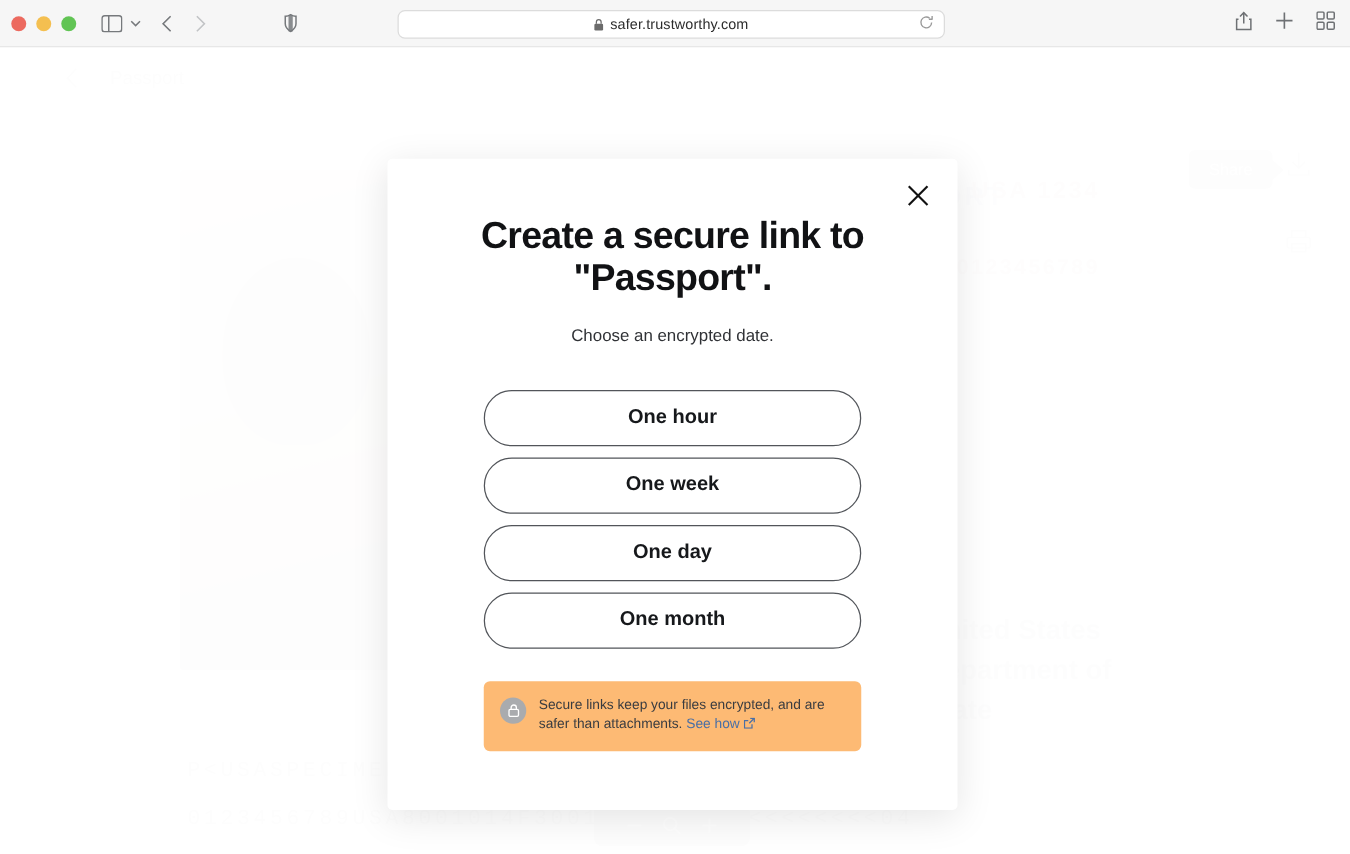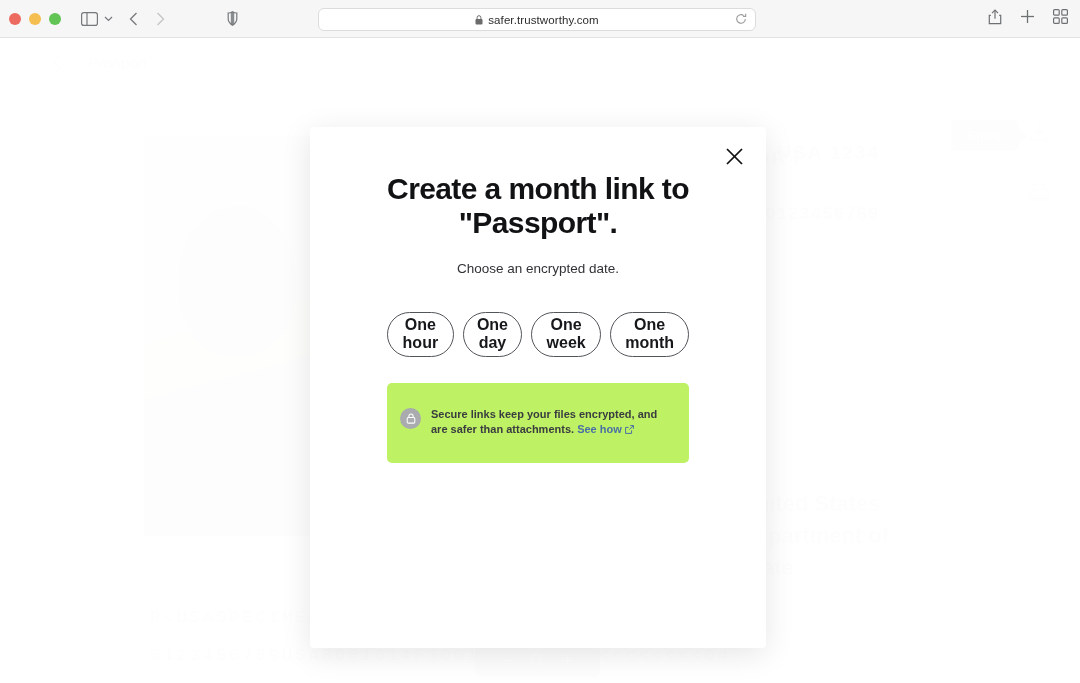--- a/index.html
+++ b/index.html
@@ -286,48 +286,47 @@
   .modal-sub {
     margin-top: 21px;
     text-align: center;
     font-size: 13.5px;
     color: #303236;
   }
 
   .options {
     margin: 36px 77px 0;
     display: flex;
-    flex-direction: row;
+    flex-direction: column;
     gap: 9px;
   }
 
   .opt-btn {
     height: 45px;
     border: 1px solid #52555a;
     border-radius: 23px;
     background: #fff;
     display: flex;
     align-items: center;
     justify-content: center;
     font-size: 16px;
     font-weight: 600;
     color: #16181b;
     cursor: pointer;
     font-family: "Liberation Sans", sans-serif;
   }
 
   .info-box {
     margin: 26px 77px 0;
-    background: #bef264;
+    background: #fdba74;
     border-radius: 5px;
-    padding: 24px 13px;
+    padding: 12px 13px;
     display: flex;
     gap: 10px;
     align-items: flex-start;
-    font-weight: bold;
   }
   .lock-circle {
     flex: 0 0 auto;
     width: 21px; height: 21px;
     border-radius: 50%;
     background: #a9abae;
     display: flex;
     align-items: center;
     justify-content: center;
     margin-top: 1px;
@@ -506,27 +505,27 @@
 
 <div class="modal">
 
   <div class="modal-close">
     <svg width="19" height="19" viewBox="0 0 19 19" fill="none" stroke="currentColor" stroke-width="1.7">
       <line x1="2" y1="2" x2="17" y2="17"></line>
       <line x1="17" y1="2" x2="2" y2="17"></line>
     </svg>
   </div>
 
-  <div class="modal-title">Create a month link to "Passport".</div>
+  <div class="modal-title">Create a secure link to "Passport".</div>
   <div class="modal-sub">Choose an encrypted date.</div>
 
   <div class="options">
     <button class="opt-btn">One hour</button>
+    <button class="opt-btn">One week</button>
     <button class="opt-btn">One day</button>
-    <button class="opt-btn">One week</button>
     <button class="opt-btn">One month</button>
   </div>
 
   <div class="info-box">
     <div class="lock-circle">
       <svg width="10" height="11" viewBox="0 0 10 11" fill="none" stroke="#ffffff" stroke-width="1.05">
         <rect x="1.2" y="4.5" width="7.6" height="5.6" rx="1.1"></rect>
         <path d="M2.9 4.5 V3.1 A2.1 2.1 0 0 1 7.1 3.1 V4.5"></path>
       </svg>
     </div>

